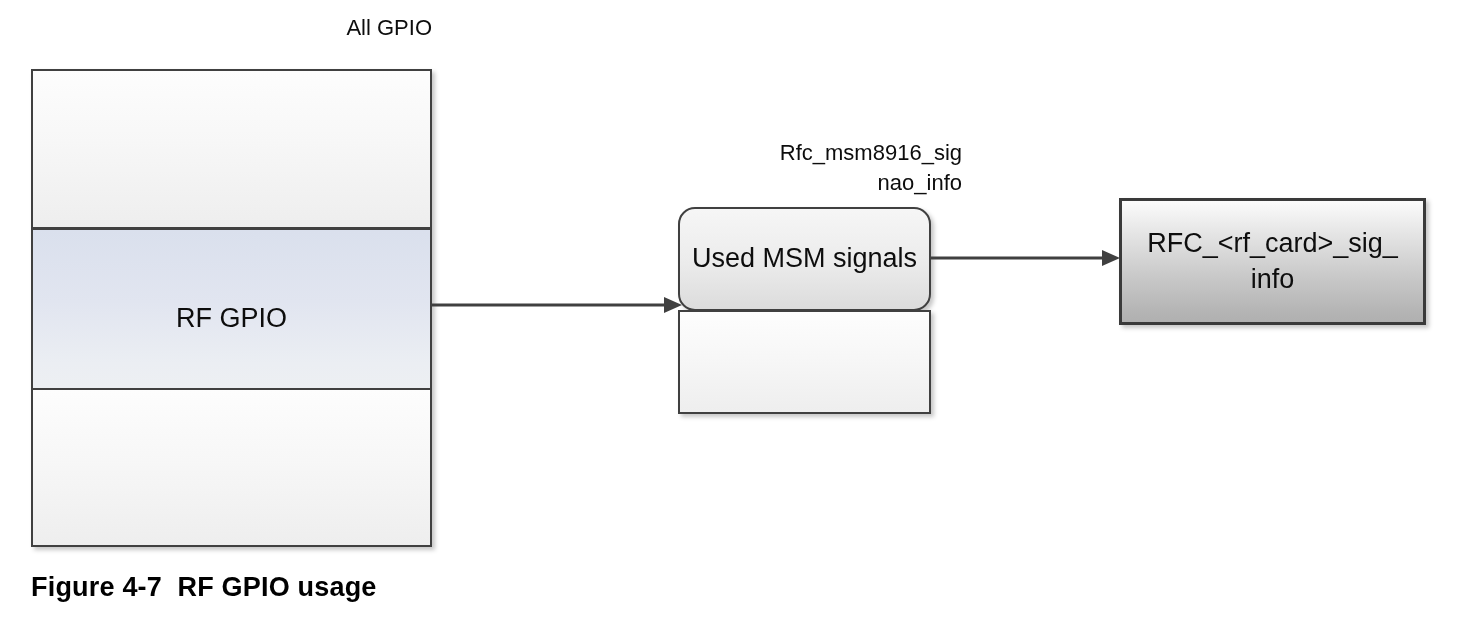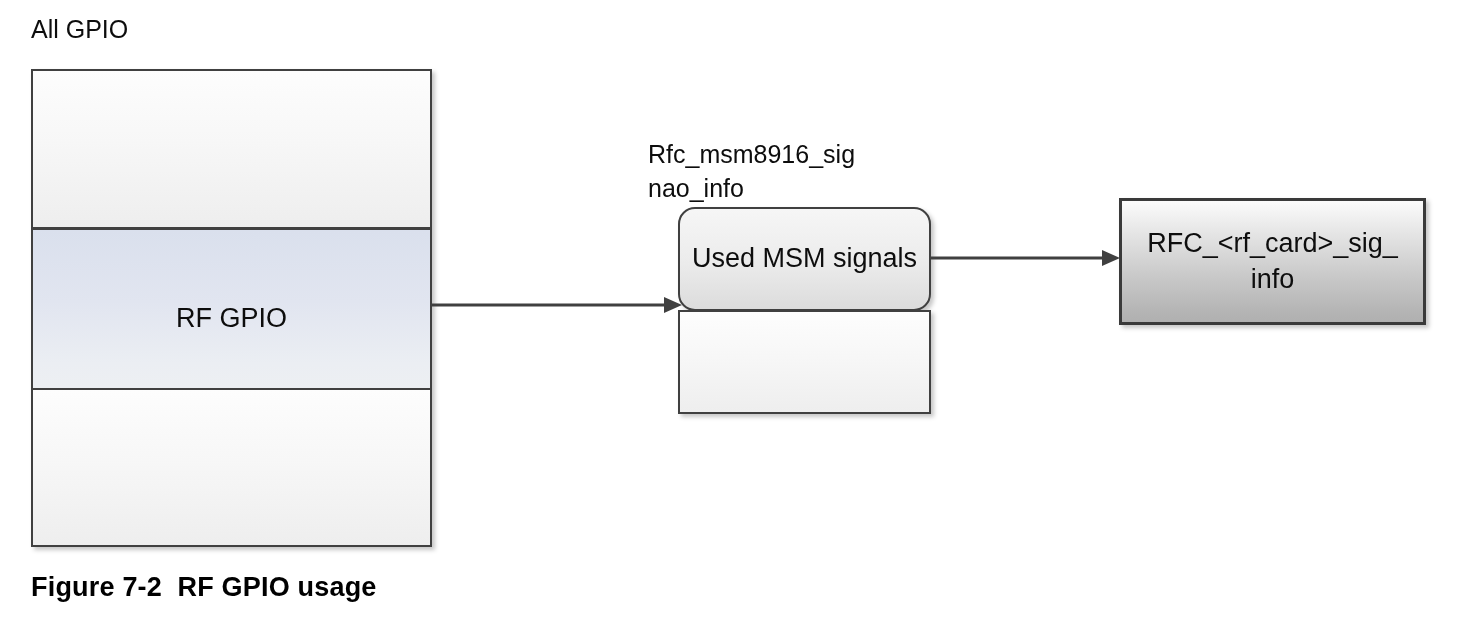--- a/index.html
+++ b/index.html
@@ -18,22 +18,22 @@
   #canvas {
     position: relative;
     width: 1462px;
     height: 634px;
     background: #ffffff;
   }
 
   
   .label {
     position: absolute;
-    text-align: left;
-    font-size: 25px;
+    text-align: right;
+    font-size: 22px;
     line-height: 1.35;
     color: #0d0d0d;
     font-family: "Liberation Sans", sans-serif;
     white-space: pre-line;
   }
 
   
   #all-gpio-title {
     left: 31px;
     top: 13px;
@@ -175,15 +175,15 @@
   <svg class="arrow-svg" id="arrow-msm-to-rfc" width="191" height="20" viewBox="0 0 191 20">
     <line x1="0" y1="10" x2="175" y2="10" stroke="#404040" stroke-width="3"></line>
     <polygon points="173,2 191,10 173,18" fill="#404040"></polygon>
   </svg>
 
   <div id="rfc-card-box">
     <span class="cell-text">RFC_&lt;rf_card&gt;_sig_
 info</span>
   </div>
 
-  <div id="figure-caption">Figure 7-2  RF GPIO usage</div>
+  <div id="figure-caption">Figure 4-7  RF GPIO usage</div>
 
 </div>
 
 </body></html>

